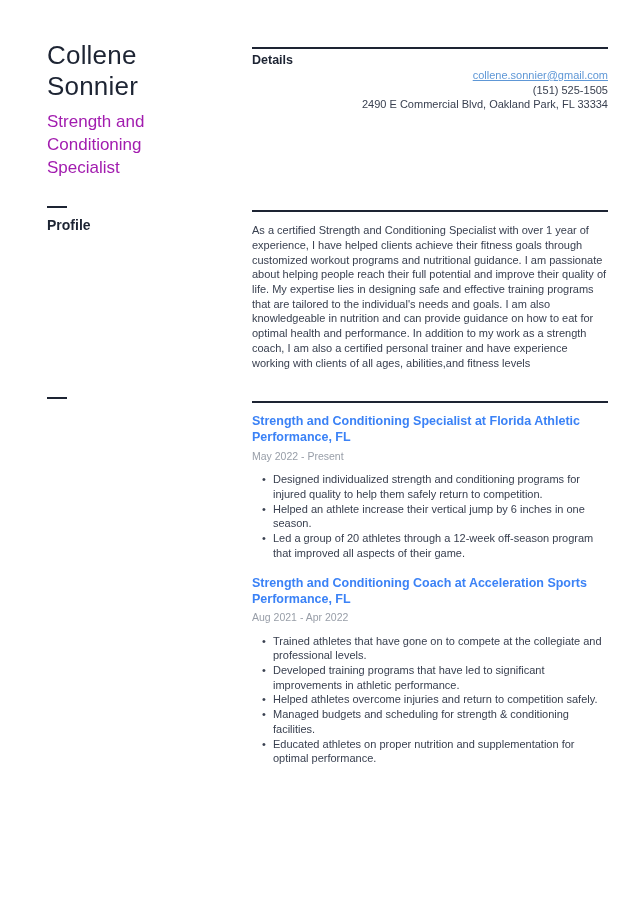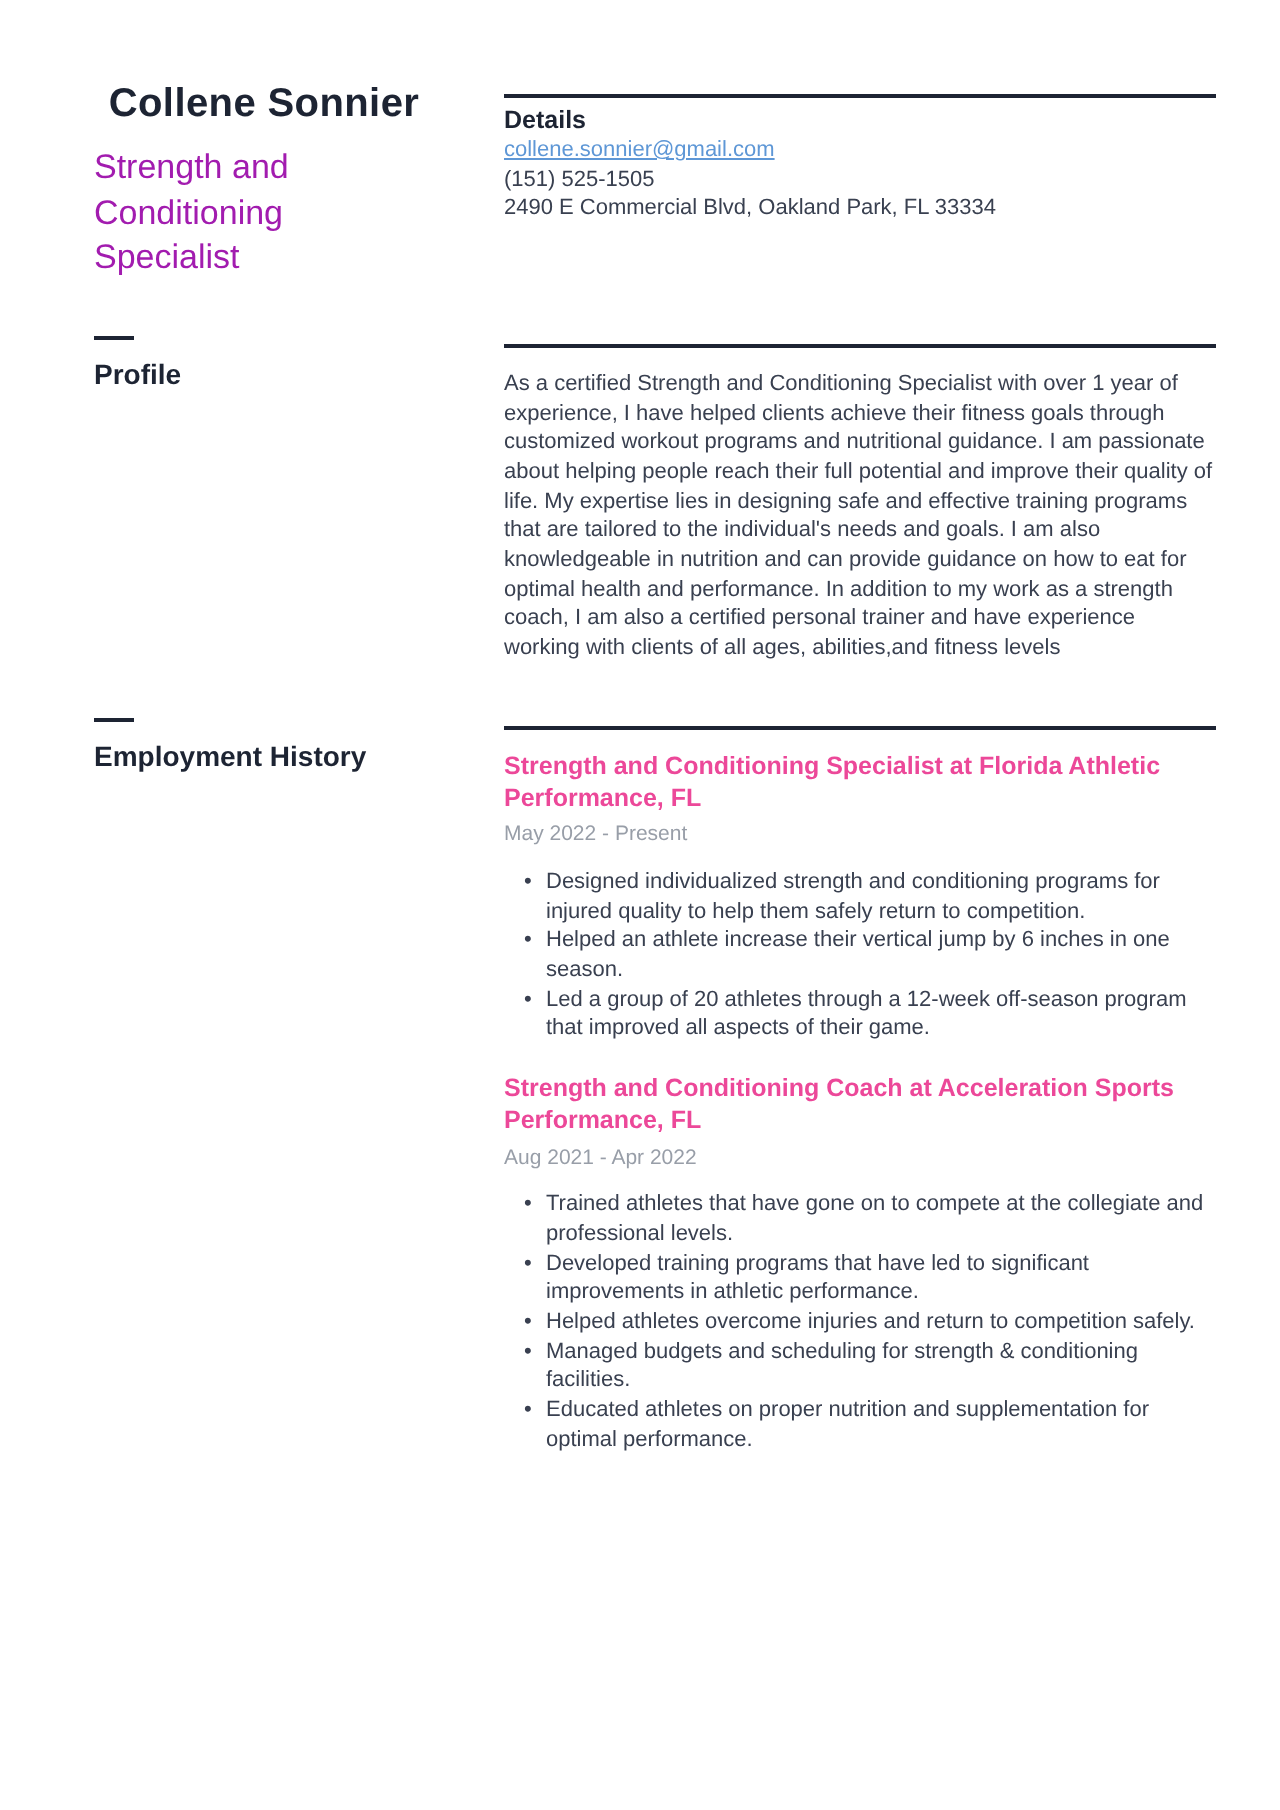--- a/index.html
+++ b/index.html
@@ -14,27 +14,26 @@
     background: #ffffff;
     padding: 40px 32px 0 47px;
     overflow: hidden;
   }
   .cols {
     display: grid;
     grid-template-columns: 205px 1fr;
   }
   
   .name {
-    font-size: 20px;
-    font-weight: bold;
+    font-size: 26px;
+    font-weight: normal;
     color: #1d2433;
     line-height: 1.2;
     max-width: 170px;
     letter-spacing: 0.2px;
-    text-align: center;
   }
   .subtitle {
     font-size: 17px;
     color: #a21caf;
     line-height: 1.33;
     margin-top: 9px;
     max-width: 148px;
   }
   .rule {
     height: 2px;
@@ -45,20 +44,21 @@
     font-size: 12.5px;
     font-weight: bold;
     color: #1d2433;
     margin-top: 3px;
     line-height: 16px;
   }
   .detail-line {
     font-size: 11px;
     color: #394050;
     line-height: 14.6px;
+    text-align: right;
   }
   .email-link {
     color: #5e97d6;
     text-decoration: underline;
     cursor: pointer;
   }
   
   .section { margin-top: 27px; }
   .dash {
     width: 20px;
@@ -76,21 +76,21 @@
   .profile-text {
     font-size: 11px;
     color: #394050;
     line-height: 14.7px;
     margin-top: 11px;
   }
   
   .job-title {
     font-size: 12.5px;
     font-weight: bold;
-    color: #ec4899;
+    color: #3b82f6;
     line-height: 1.3;
   }
   .job-dates {
     font-size: 10.5px;
     color: #989ea8;
     margin-top: 4px;
     line-height: 1.2;
   }
   .job-first { margin-top: 10px; }
   .job + .job { margin-top: 14px; }
@@ -141,21 +141,20 @@
     </div>
     <div>
       <div class="rule section-rule"></div>
       <div class="profile-text">As a certified Strength and Conditioning Specialist with over 1 year of experience, I have helped clients achieve their fitness goals through customized workout programs and nutritional guidance. I am passionate about helping people reach their full potential and improve their quality of life. My expertise lies in designing safe and effective training programs that are tailored to the individual's needs and goals. I am also knowledgeable in nutrition and can provide guidance on how to eat for optimal health and performance. In addition to my work as a strength coach, I am also a certified personal trainer and have experience working with clients of all ages, abilities,and fitness levels</div>
     </div>
   </div>
 
   <div class="cols section">
     <div>
       <div class="dash"></div>
-      <div class="section-heading">Employment History</div>
     </div>
     <div>
       <div class="rule section-rule"></div>
 
       <div class="job job-first">
         <div class="job-title">Strength and Conditioning Specialist at Florida Athletic Performance, FL</div>
         <div class="job-dates">May 2022 - Present</div>
         <ul class="bullets">
           <li>Designed individualized strength and conditioning programs for injured quality to help them safely return to competition.</li>
           <li>Helped an athlete increase their vertical jump by 6 inches in one season.</li>

